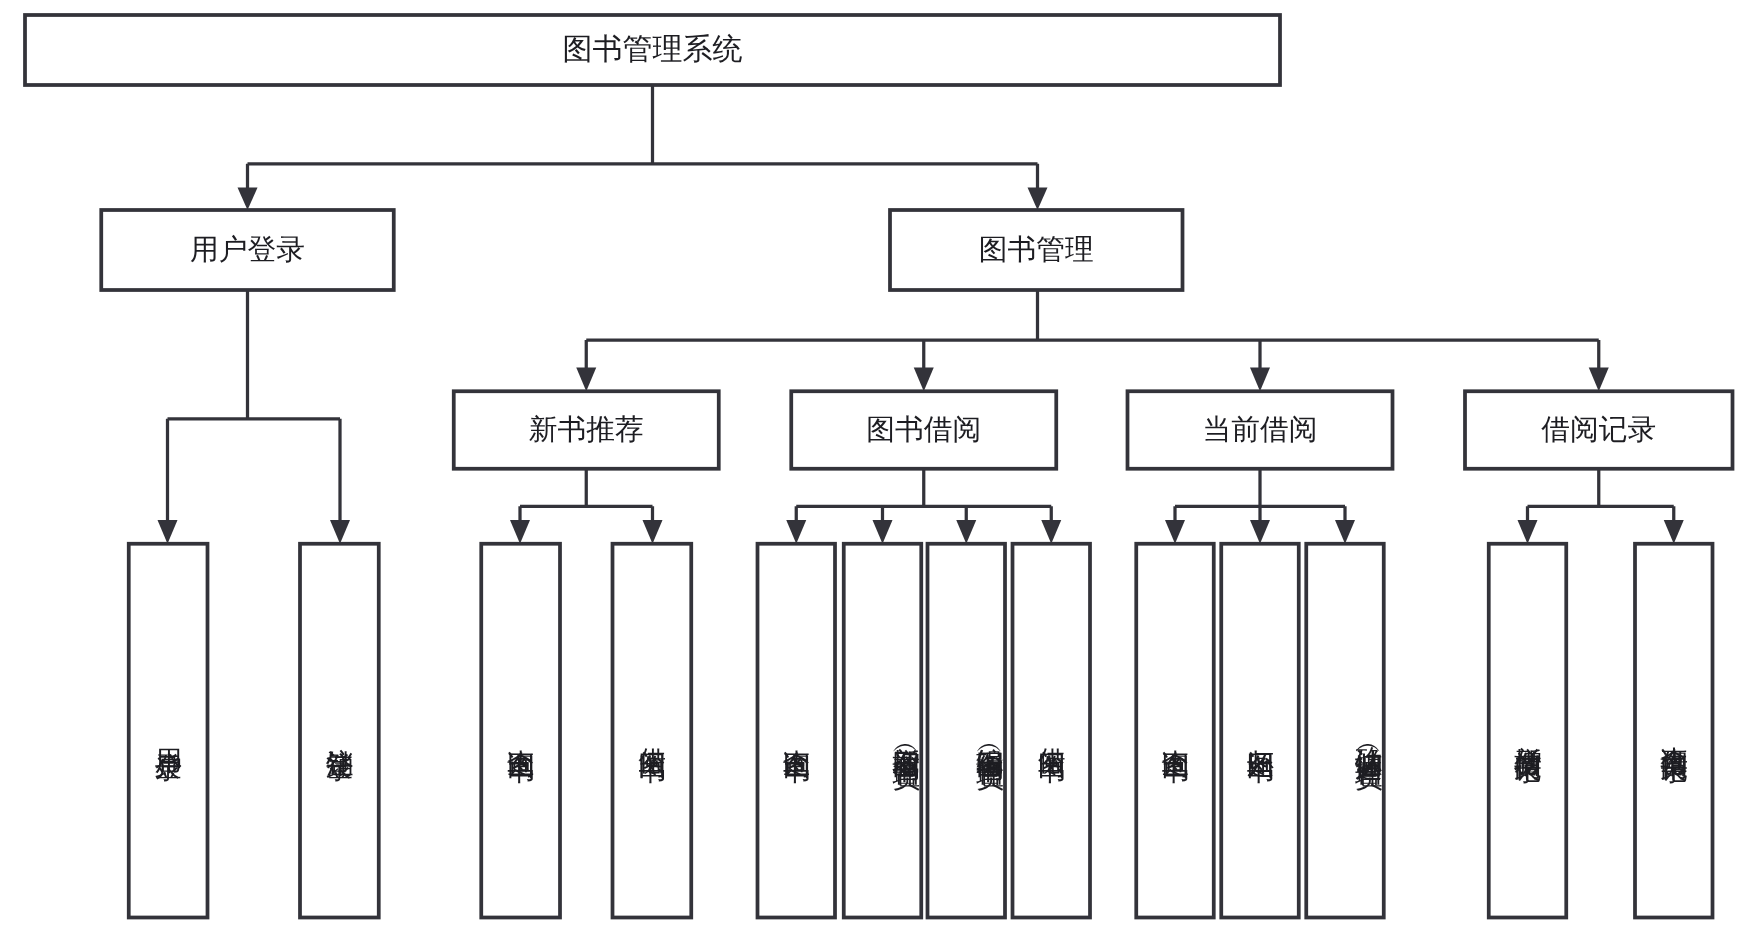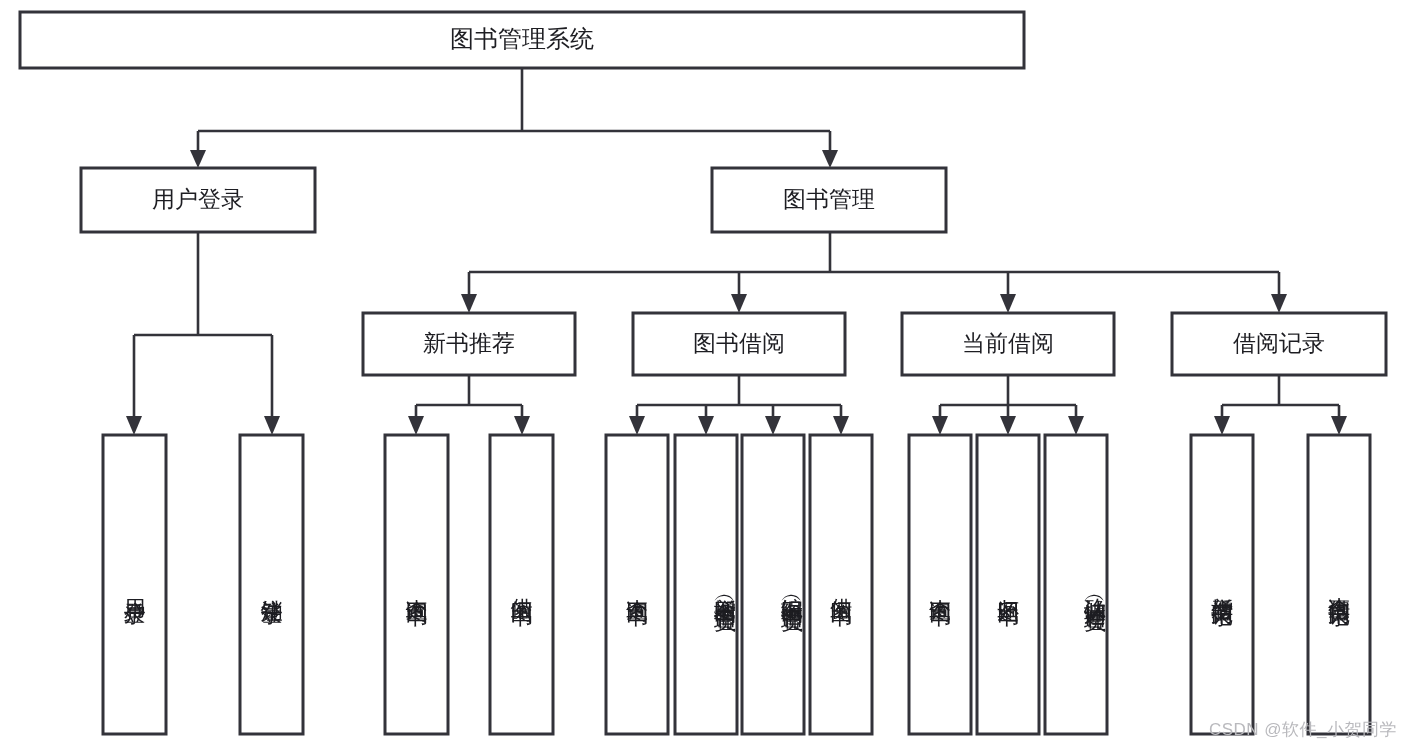--- a/index.html
+++ b/index.html
@@ -222,15 +222,14 @@
   <div class="leaf-label" style="left:742px; top:435px; width:62px; height:299px; display:flex; align-items:flex-start; justify-content:center; padding-top:8px; box-sizing:border-box;">编辑图书（管理员）</div>
   <div class="leaf-label" style="left:810px; top:435px; width:62px; height:299px; display:flex; align-items:center; justify-content:center;">借阅图书</div>
 
   <div class="leaf-label" style="left:909px; top:435px; width:62px; height:299px; display:flex; align-items:center; justify-content:center;">查询图书</div>
   <div class="leaf-label" style="left:977px; top:435px; width:62px; height:299px; display:flex; align-items:center; justify-content:center;">归还图书</div>
   <div class="leaf-label" style="left:1045px; top:435px; width:62px; height:299px; display:flex; align-items:flex-start; justify-content:center; padding-top:8px; box-sizing:border-box;">确认归还（管理员）</div>
 
   <div class="leaf-label" style="left:1191px; top:435px; width:62px; height:299px; display:flex; align-items:center; justify-content:center;">新增借阅记录</div>
   <div class="leaf-label" style="left:1308px; top:435px; width:62px; height:299px; display:flex; align-items:center; justify-content:center;">查询借阅记录</div>
 
-  <div class="watermark">CSDN @软件_小贺同学</div>
 
 </div>
 
 </body></html>

